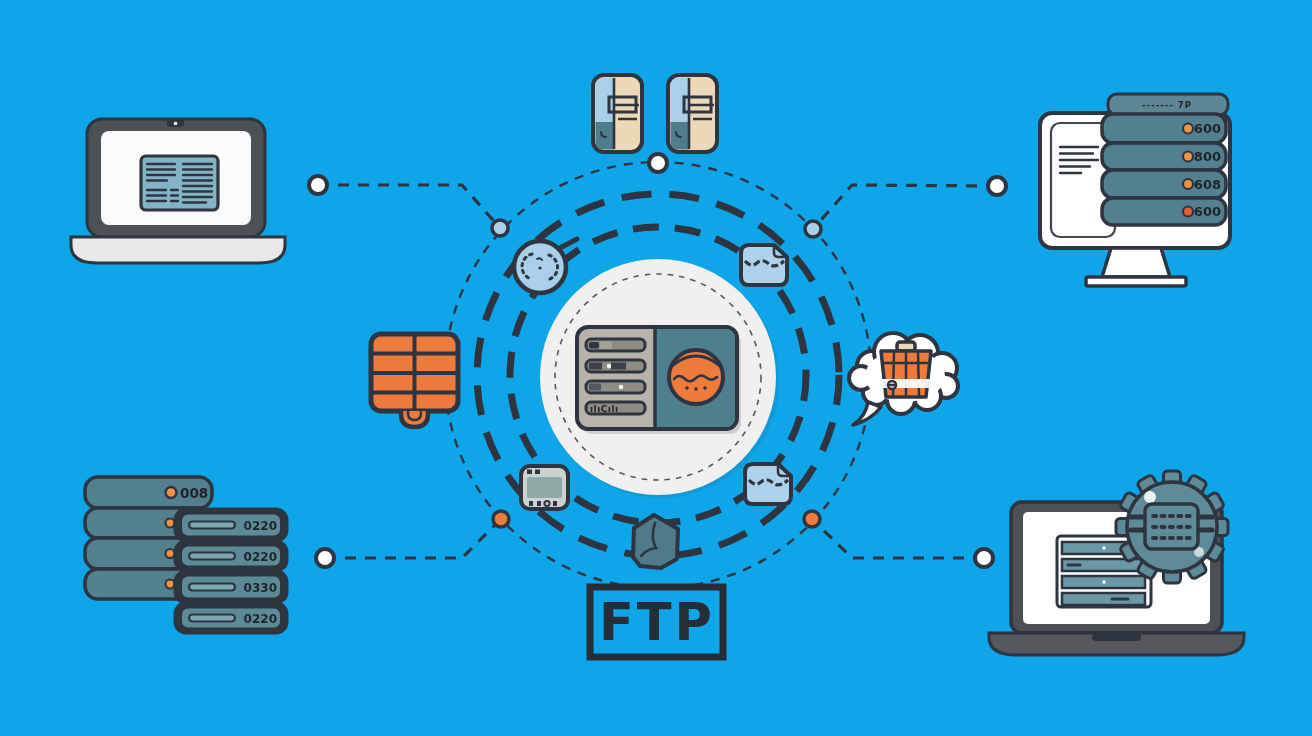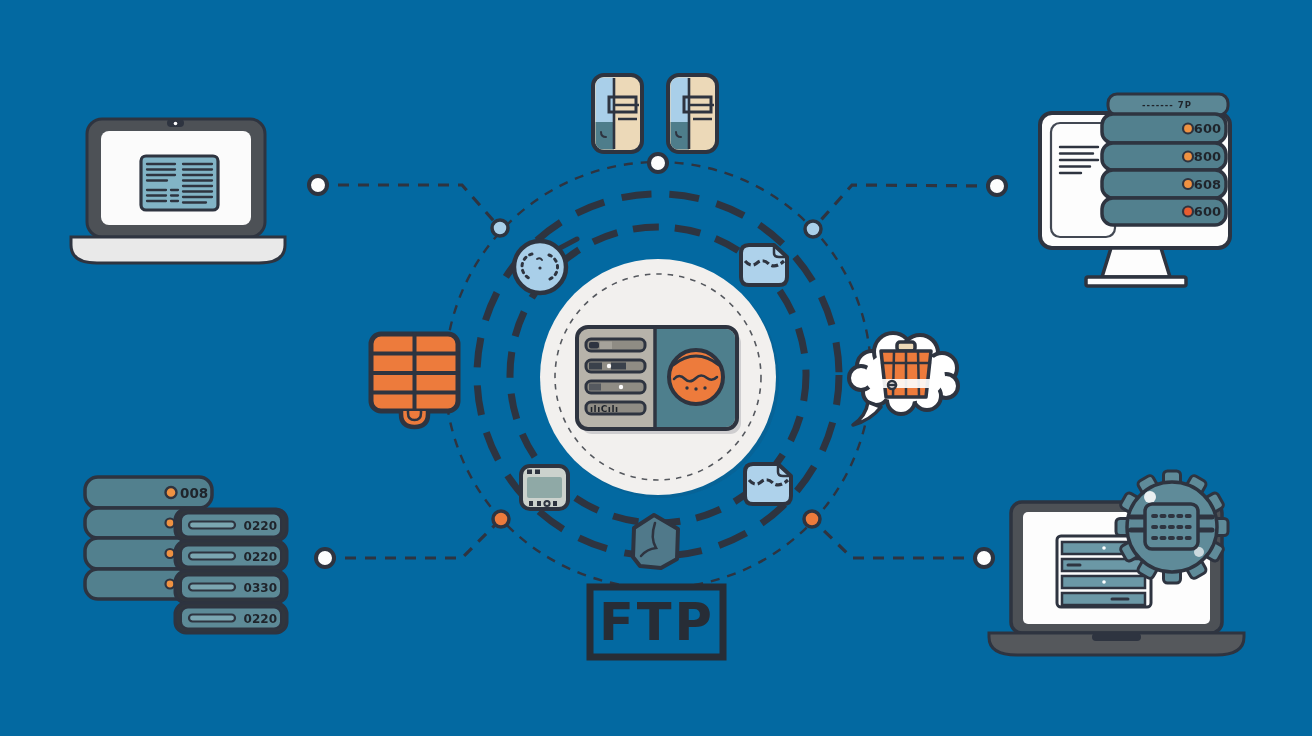--- a/index.html
+++ b/index.html
@@ -1,16 +1,16 @@
 <!DOCTYPE html>
 <html><head>
 <meta charset="utf-8">
 <style>
   html,body{margin:0;padding:0;background:#ecd4ab;}
-  .wrap{position:relative;width:1312px;height:736px;background:#0369a1;overflow:hidden;}
+  .wrap{position:relative;width:1312px;height:736px;background:#0ea5e9;overflow:hidden;}
   svg{display:block;font-family:"DejaVu Sans",sans-serif;}
   text{font-family:"DejaVu Sans",sans-serif;}
   .lbl{font-weight:bold;fill:#1f242b;}
   .ln{stroke:#2e3440;stroke-linecap:round;fill:none;}
 </style>
 </head>
 <body>
 
 <div class="wrap">
 <svg width="1312" height="736" viewBox="0 0 1312 736">

